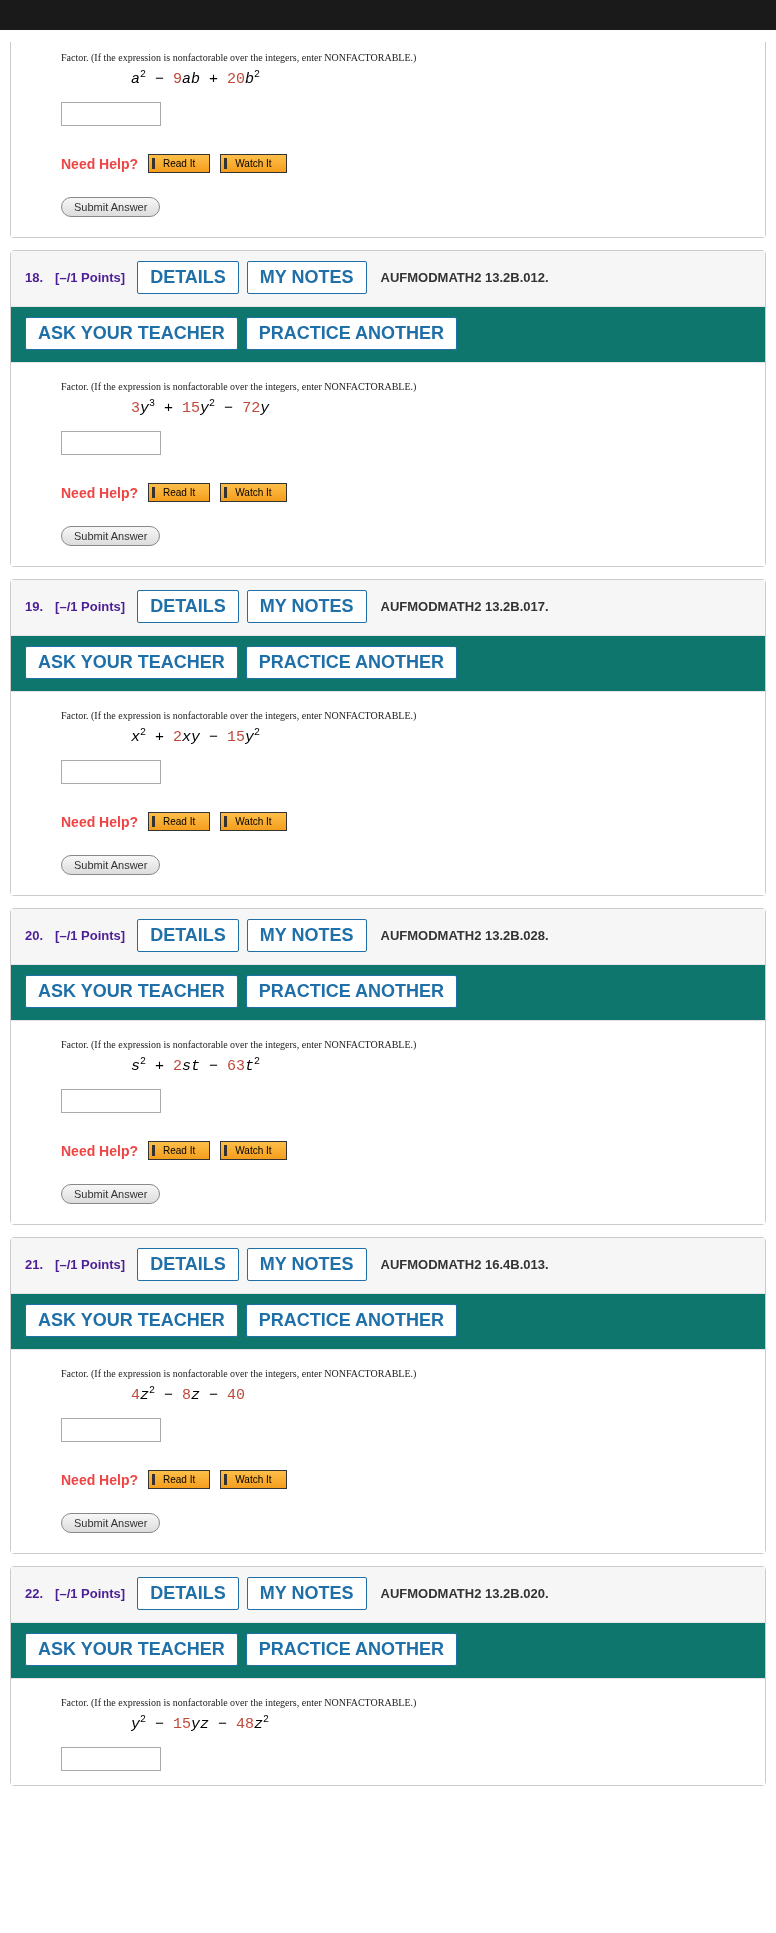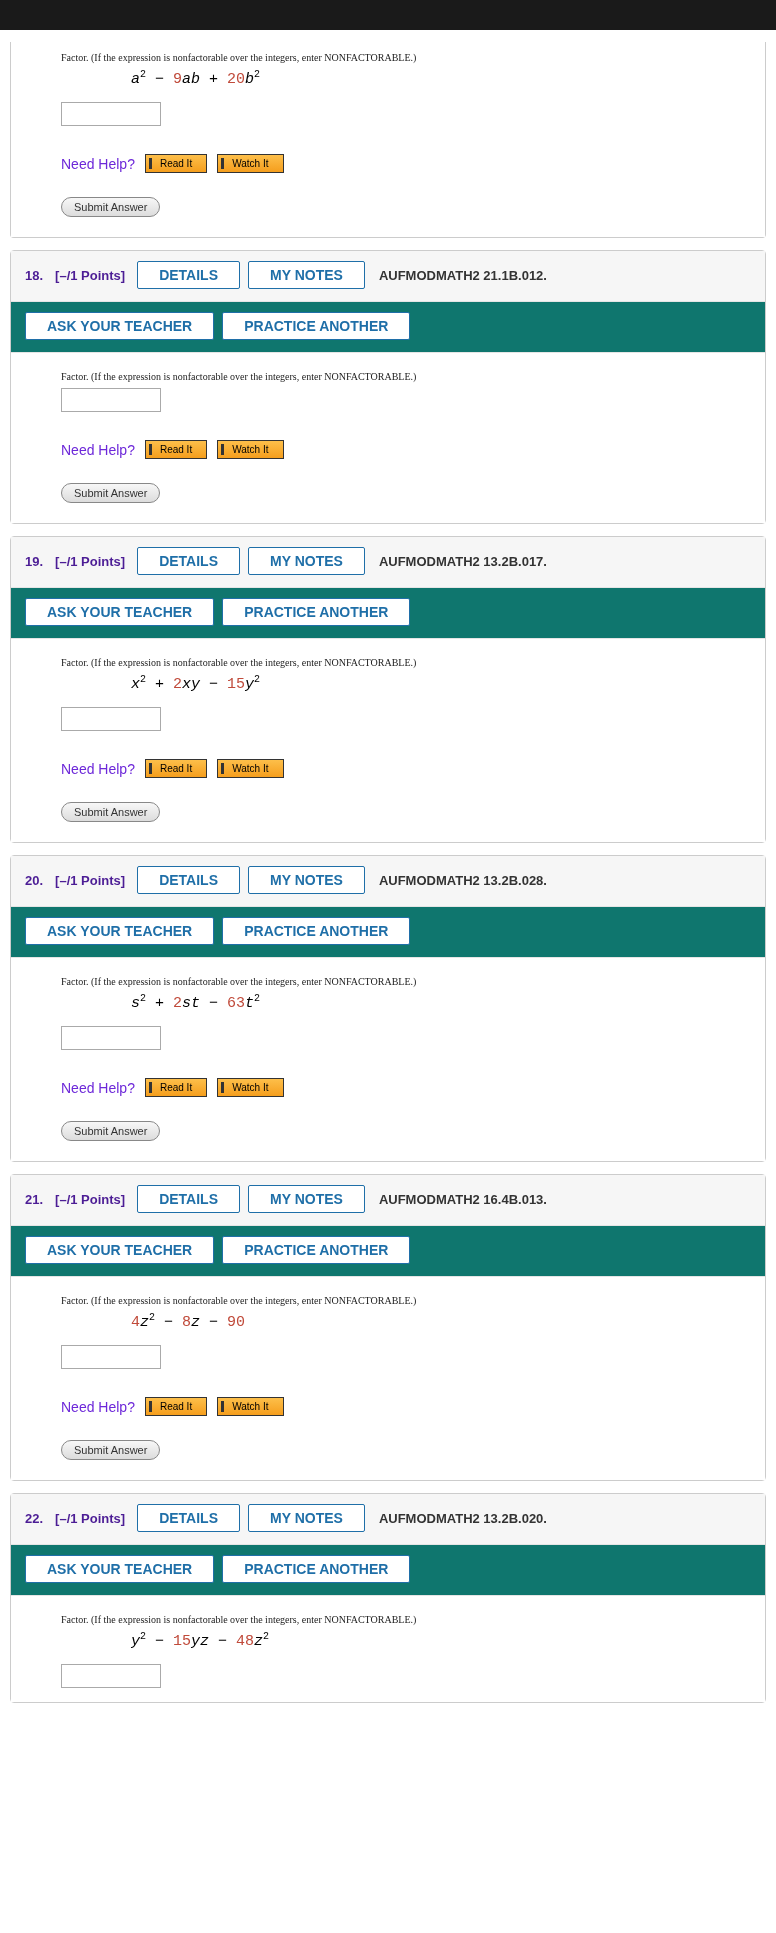--- a/index.html
+++ b/index.html
@@ -35,23 +35,23 @@
   }
   .q-header .points {
     font-weight: bold;
     color: #4c1d95;
     margin-right: 4px;
   }
   .det-btn {
     border: 1px solid #1f6fa8;
     color: #1f6fa8;
     background: #fff;
-    padding: 5px 21px;
-    font-weight: bold;
-    font-size: 14px;
+    padding: 5px 12px;
+    font-weight: bold;
+    font-size: 18px;
     cursor: pointer;
     border-radius: 2px;
   }
   .q-ref {
     font-weight: bold;
     color: #333;
     margin-left: 6px;
   }
   .q-subheader {
     padding: 10px 14px 12px 14px;
@@ -89,22 +89,22 @@
     padding: 2px 4px;
     font-size: 12px;
   }
   .need-help-row {
     margin: 28px 0 0 0;
     display: flex;
     align-items: center;
     gap: 10px;
   }
   .need-help {
-    color: #6d28d9;
-    font-weight: normal;
+    color: #ef4444;
+    font-weight: bold;
     font-size: 14px;
   }
   .help-btn {
     background: linear-gradient(#fdbf4a, #f59e1d);
     border: 1px solid #333;
     color: #000;
     font-weight: normal;
     font-size: 10px;
     padding: 3px 14px;
     cursor: pointer;
@@ -153,28 +153,29 @@
       </div>
     </div>
   </div>
 
   <div class="question-block">
     <div class="q-header">
       <span class="points">18.</span>
       <span class="points">[–/1 Points]</span>
       <button class="det-btn">DETAILS</button>
       <button class="det-btn">MY NOTES</button>
-      <span class="q-ref">AUFMODMATH2 21.1B.012.</span>
-    </div>
-    <div class="q-subheader">
-      <button class="det-btn">ASK YOUR TEACHER</button>
-      <button class="det-btn">PRACTICE ANOTHER</button>
-    </div>
-    <div class="q-body">
-      <div class="instruction">Factor. (If the expression is nonfactorable over the integers, enter NONFACTORABLE.)</div>
+      <span class="q-ref">AUFMODMATH2 13.2B.012.</span>
+    </div>
+    <div class="q-subheader">
+      <button class="det-btn">ASK YOUR TEACHER</button>
+      <button class="det-btn">PRACTICE ANOTHER</button>
+    </div>
+    <div class="q-body">
+      <div class="instruction">Factor. (If the expression is nonfactorable over the integers, enter NONFACTORABLE.)</div>
+      <div class="expr"><span class="num">3</span>y<sup>3</sup> + <span class="num">15</span>y<sup>2</sup> − <span class="num">72</span>y</div>
       <input class="ans-input" type="text" style="">
       <div class="need-help-row">
         <span class="need-help">Need Help?</span>
         <button class="help-btn">Read It</button>
         <button class="help-btn">Watch It</button>
       </div>
       <div class="submit-row">
         <button class="submit-btn">Submit Answer</button>
       </div>
     </div>
@@ -241,21 +242,21 @@
       <button class="det-btn">DETAILS</button>
       <button class="det-btn">MY NOTES</button>
       <span class="q-ref">AUFMODMATH2 16.4B.013.</span>
     </div>
     <div class="q-subheader">
       <button class="det-btn">ASK YOUR TEACHER</button>
       <button class="det-btn">PRACTICE ANOTHER</button>
     </div>
     <div class="q-body">
       <div class="instruction">Factor. (If the expression is nonfactorable over the integers, enter NONFACTORABLE.)</div>
-      <div class="expr"><span class="num">4</span>z<sup>2</sup> − <span class="num">8</span>z − <span class="num">90</span></div>
+      <div class="expr"><span class="num">4</span>z<sup>2</sup> − <span class="num">8</span>z − <span class="num">40</span></div>
       <input class="ans-input" type="text" style="">
       <div class="need-help-row">
         <span class="need-help">Need Help?</span>
         <button class="help-btn">Read It</button>
         <button class="help-btn">Watch It</button>
       </div>
       <div class="submit-row">
         <button class="submit-btn">Submit Answer</button>
       </div>
     </div>

